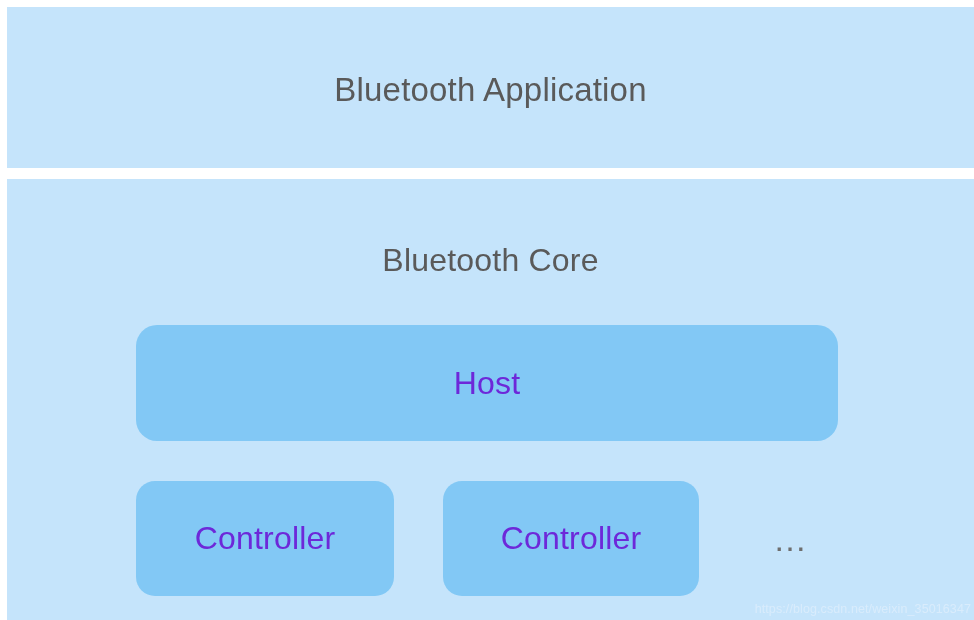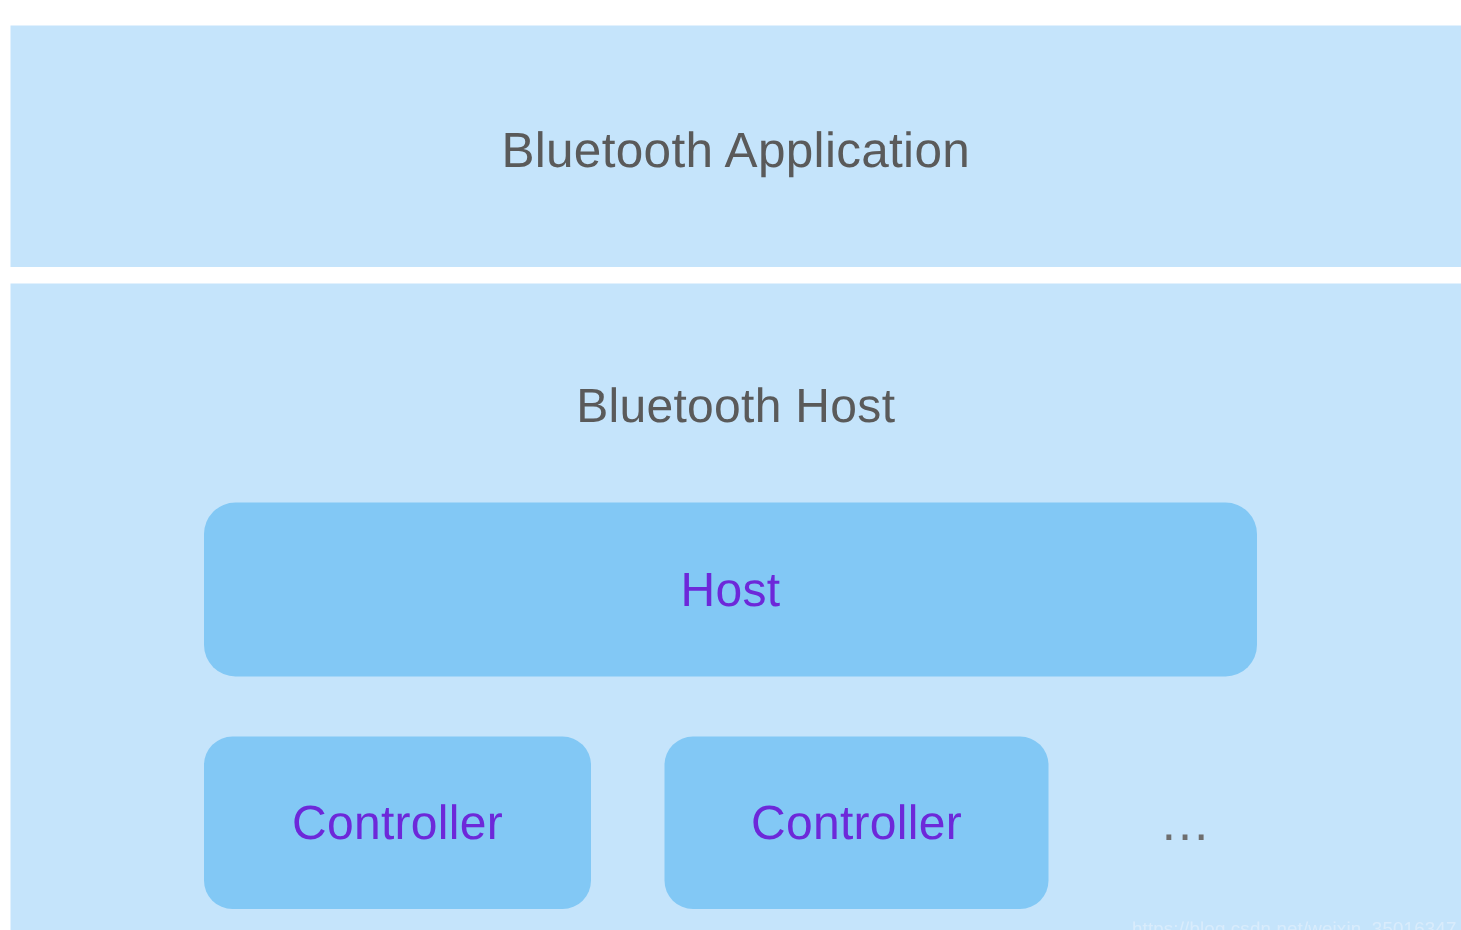--- a/index.html
+++ b/index.html
@@ -18,21 +18,20 @@
     position: relative;
     width: 974px;
     height: 620px;
     background: #ffffff;
   }
 
   
   .layer-panel {
     position: absolute;
     background: #c5e4fb;
-    margin-top: 10px;
   }
 
   #app-layer {
     left: 7px;
     top: 7px;
     width: 967px;
     height: 161px;
   }
 
   #core-layer {
@@ -137,21 +136,21 @@
 <body>
 
 <div id="diagram">
 
   <div id="app-layer" class="layer-panel">
     <div id="app-layer-title" class="layer-title">Bluetooth Application</div>
   </div>
 
   <div id="core-layer" class="layer-panel">
 
-    <div id="core-layer-title" class="layer-title">Bluetooth Host</div>
+    <div id="core-layer-title" class="layer-title">Bluetooth Core</div>
 
     <div id="host-block" class="block">
       <span class="block-label">Host</span>
     </div>
 
     <div id="controller-block-1" class="block">
       <span class="block-label">Controller</span>
     </div>
 
     <div id="controller-block-2" class="block">

